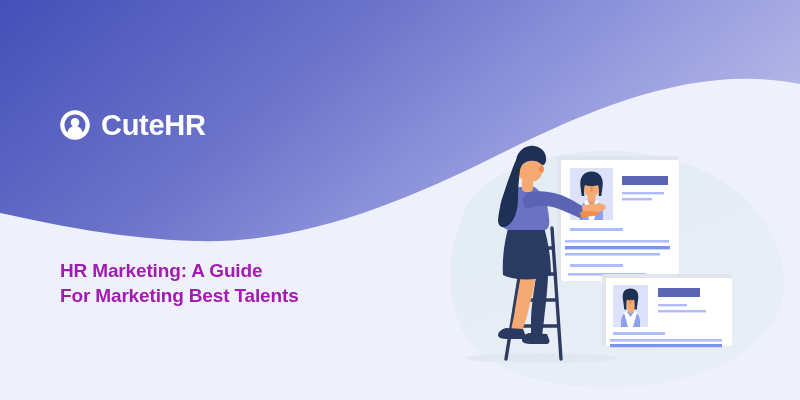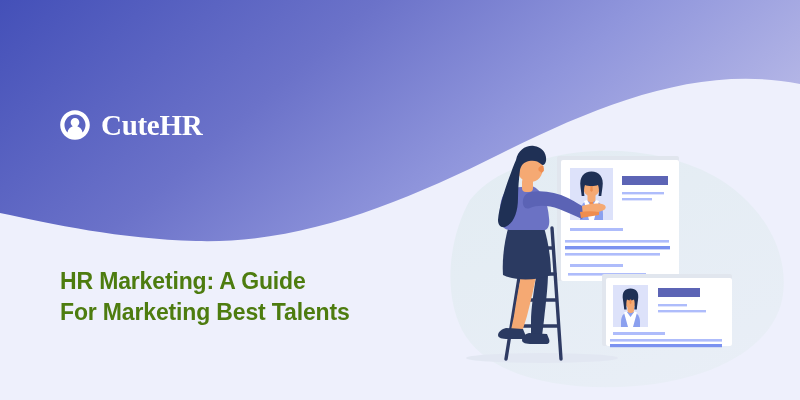--- a/index.html
+++ b/index.html
@@ -23,42 +23,41 @@
     display: block;
   }
   #logo {
     position: absolute;
     left: 58px;
     top: 108px;
     display: flex;
     align-items: center;
     gap: 9px;
     z-index: 5;
-    font-family: Liberation Serif, serif;
   }
   #logo-mark {
     width: 34px;
     height: 34px;
     display: block;
   }
   #logo-text {
     color: #ffffff;
     font-size: 29px;
     font-weight: bold;
     letter-spacing: -0.3px;
     line-height: 1;
     white-space: nowrap;
   }
   #headline {
     position: absolute;
     left: 60px;
-    top: 266px;
+    top: 258px;
     z-index: 5;
-    color: #4d7c0f;
-    font-size: 23px;
+    color: #a21caf;
+    font-size: 19px;
     font-weight: bold;
     line-height: 1.34;
     letter-spacing: -0.15px;
     white-space: nowrap;
   }
   #headline .hl-line { display: block; }
   #illustration {
     position: absolute;
     left: 430px;
     top: 130px;

